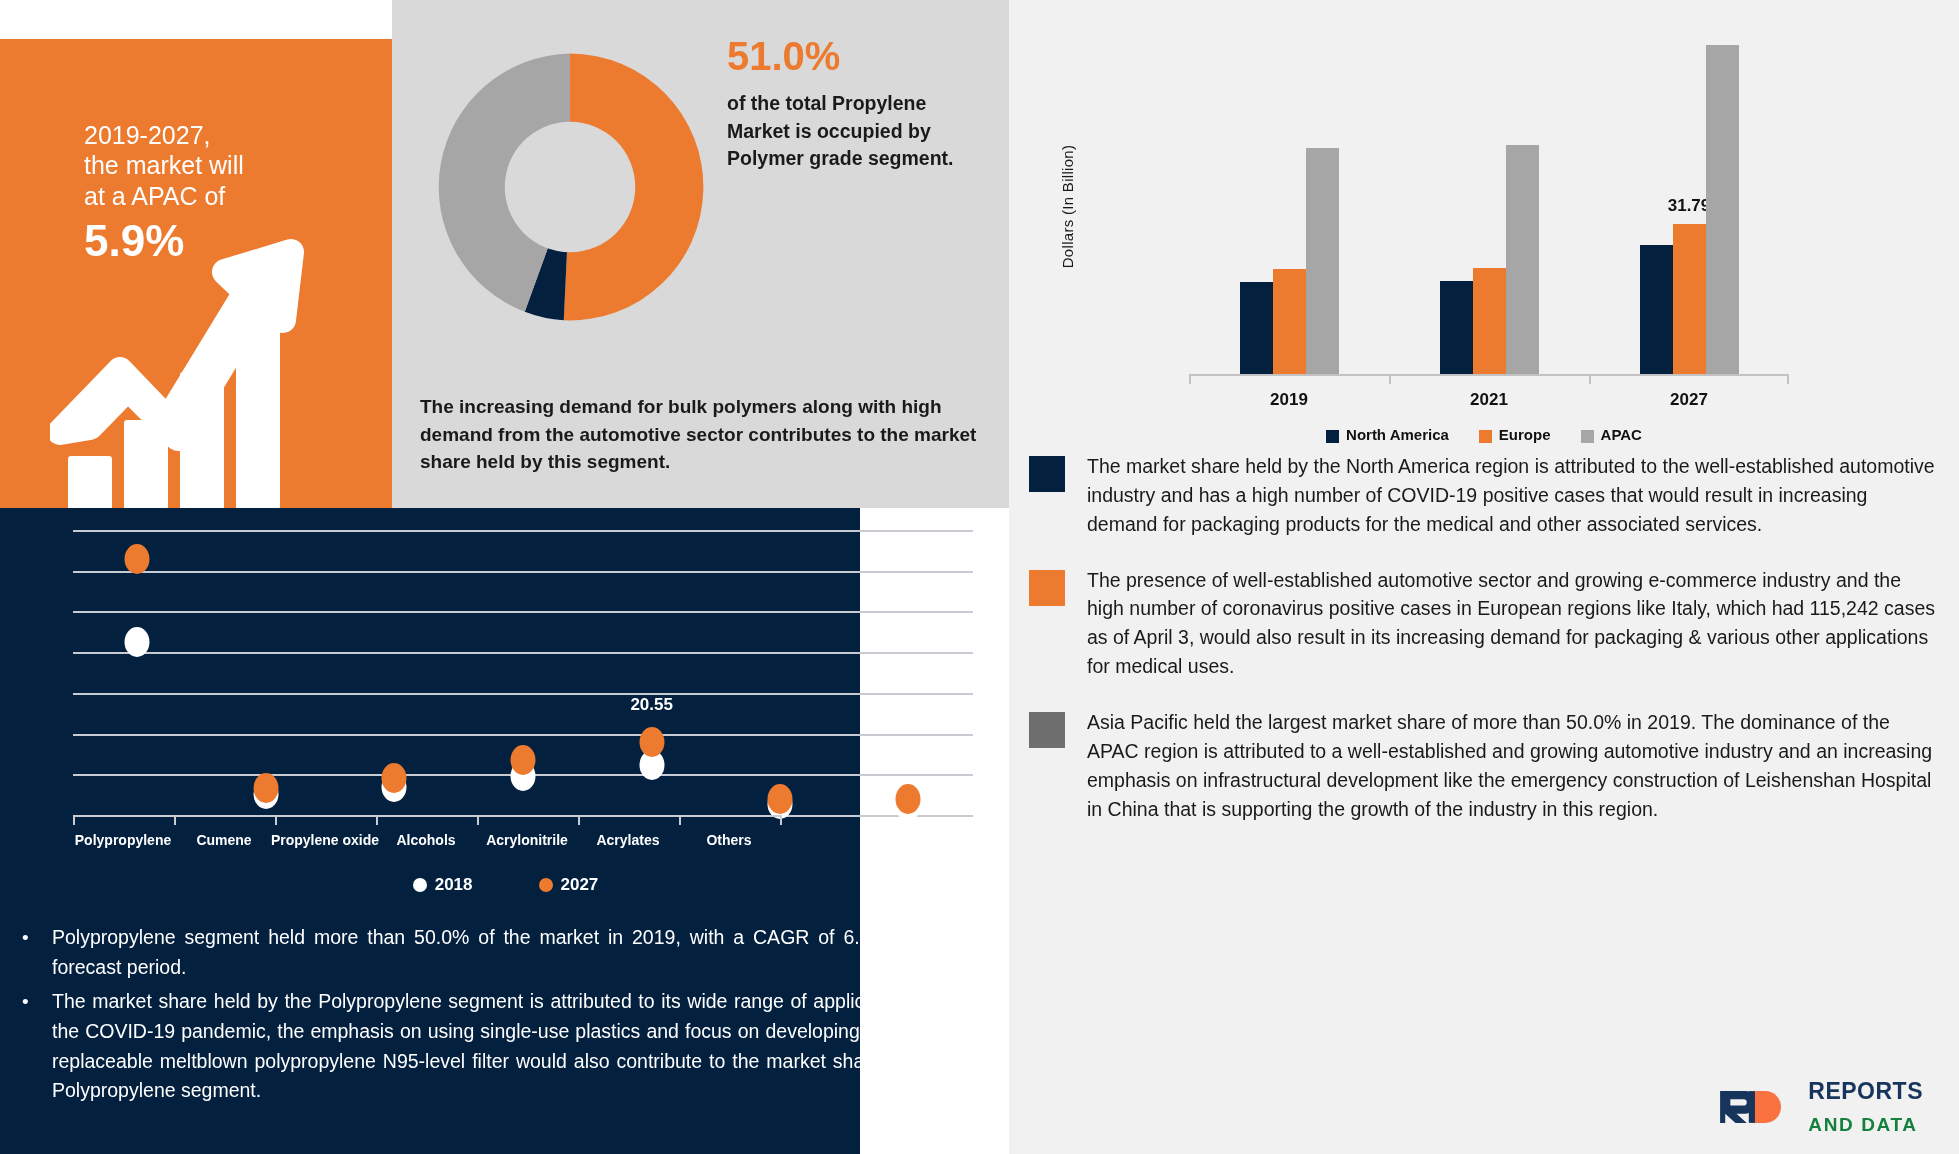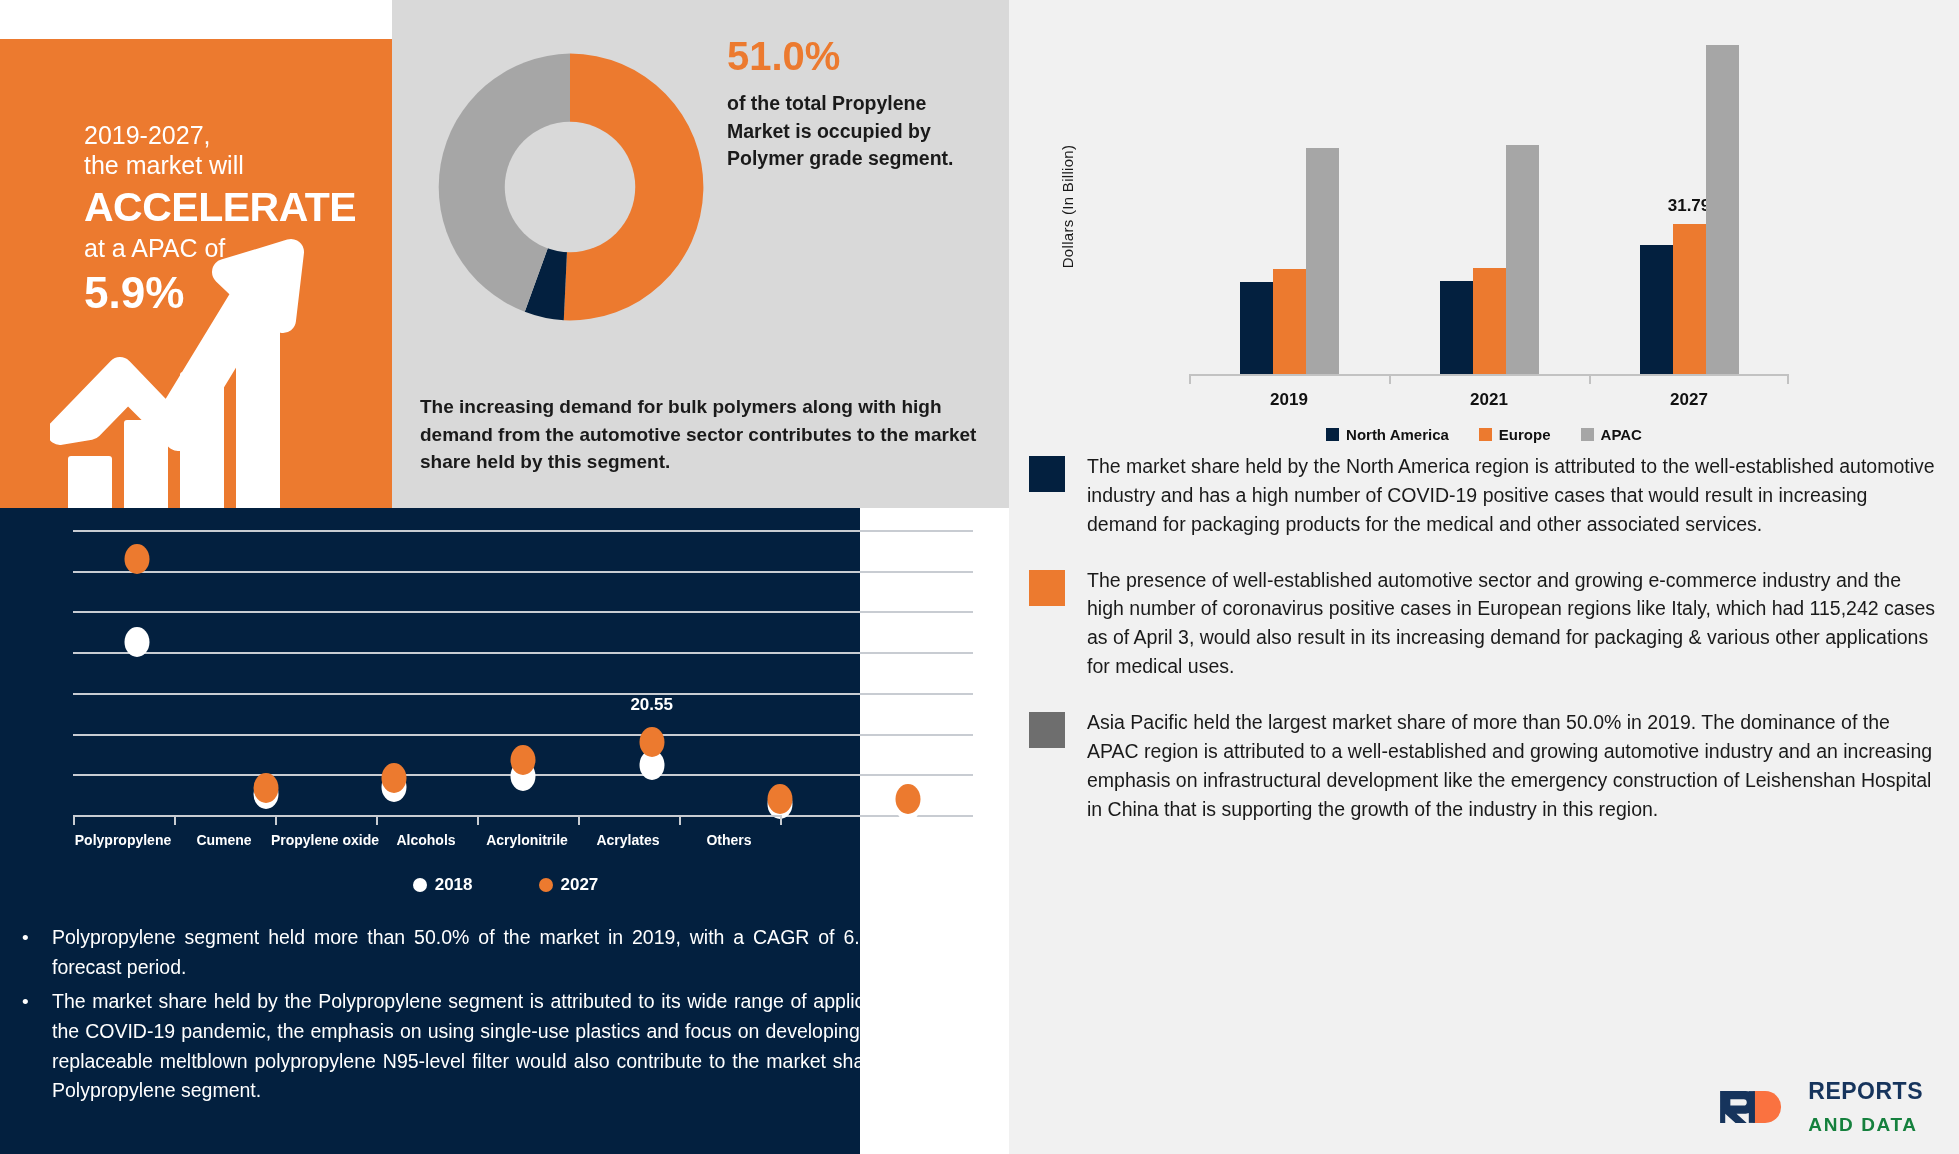--- a/index.html
+++ b/index.html
@@ -67,21 +67,21 @@
   .bar .dlabel {
     position: absolute; left: 50%; transform: translateX(-50%);
     top: -28px; font-size: 17px; font-weight: 700; color: #111; white-space: nowrap;
   }
   .xlabels { position: absolute; left: 150px; right: 140px; top: 372px; display: flex; }
   .xlabels div { flex: 1; text-align: center; font-size: 17px; font-weight: 700; color: #111; }
   .bar-legend {
     position: absolute; left: 0; right: 0; top: 408px;
     display: flex; justify-content: center; align-items: center; gap: 30px;
   }
-  .lg-item { display: flex; align-items: center; gap: 7px; font-size: 15px; font-weight: 700; color: #111; }
+  .lg-item { display: flex; align-items: flex-end; gap: 7px; font-size: 15px; font-weight: 700; color: #111; }
   .lg-swatch { width: 13px; height: 13px; display: inline-block; }
 
   
   .rb-list { position: absolute; left: 20px; top: 452px; width: 910px; }
   .rb-row { display: flex; gap: 22px; margin-bottom: 27px; }
   .rb-swatch { width: 36px; height: 36px; flex: 0 0 36px; margin-top: 4px; }
   .rb-text { font-size: 19.5px; line-height: 1.48; color: #1a1a1a; }
 
   
   .logo { position: absolute; right: 36px; bottom: 20px; display: flex; align-items: center; gap: 10px; }
@@ -128,21 +128,20 @@
 </style>
 </head>
 <body>
 
 <div class="page">
 
   <div class="cagr-panel">
     <div class="cagr-text">
       <div class="cagr-years">2019-2027,</div>
       <div class="cagr-market">the market will</div>
-      <div class="cagr-accel">ACCELERATE</div>
       <div class="cagr-at">at a APAC of</div>
       <div class="cagr-value">5.9%</div>
     </div>
     <svg class="growth-icon" viewBox="0 0 260 330">
       <g fill="#ffffff">
         <rect x="18" y="232" width="44" height="98" rx="3"></rect>
         <rect x="74" y="196" width="44" height="134" rx="3"></rect>
         <rect x="130" y="148" width="44" height="182" rx="3"></rect>
         <rect x="186" y="92" width="44" height="238" rx="3"></rect>
         <path d="M10 208 L70 146 L118 196 L196 68 L175 48 L241 28 L233 96 L212 76 L128 214 L78 164 L40 203 Z" stroke="#ffffff" stroke-width="26" stroke-linejoin="round" stroke-linecap="round" fill="#ffffff"></path>

